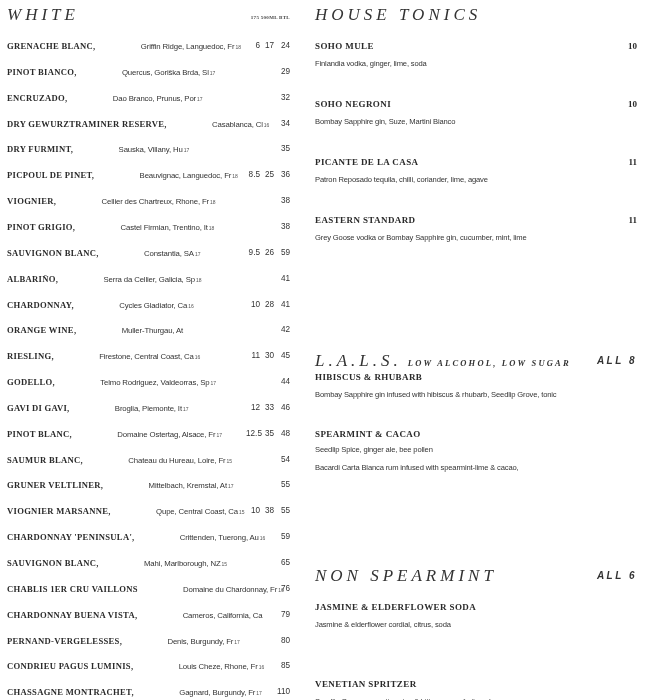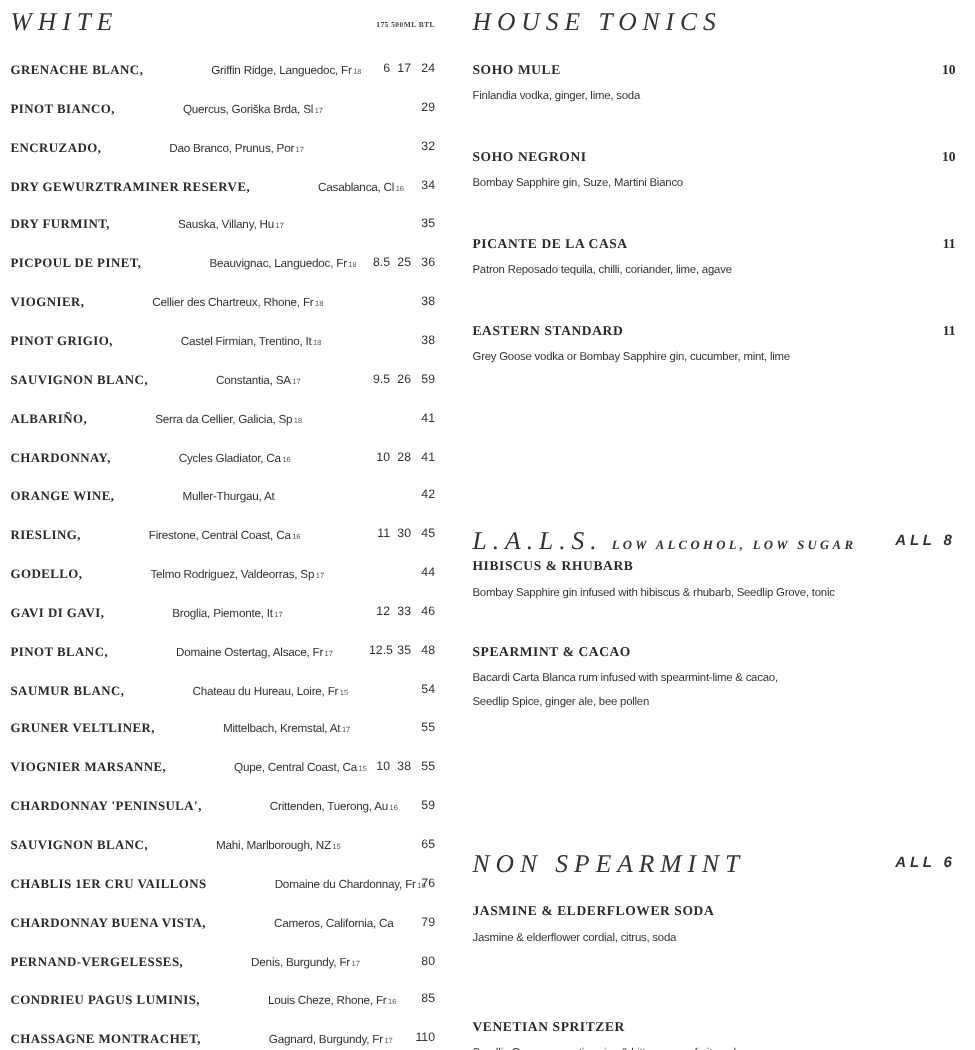--- a/index.html
+++ b/index.html
@@ -252,22 +252,22 @@
       <div class="section-title"><span>L.A.L.S.</span><span class="subtitle">LOW ALCOHOL, LOW SUGAR</span></div>
       <div class="all-price">ALL 8</div>
     </div>
   </div>
   <div class="drink" style="top:370px;">
     <div class="drink-name">HIBISCUS &amp; RHUBARB</div>
     <div class="drink-desc">Bombay Sapphire gin infused with hibiscus &amp; rhubarb, Seedlip Grove, tonic</div>
   </div>
   <div class="drink" style="top:427px;">
     <div class="drink-name">SPEARMINT &amp; CACAO</div>
+    <div class="drink-desc" style="margin-top:1px;">Seedlip Spice, ginger ale, bee pollen</div>
     <div class="drink-desc">Bacardi Carta Blanca rum infused with spearmint-lime &amp; cacao,</div>
-    <div class="drink-desc" style="margin-top:1px;">Seedlip Spice, ginger ale, bee pollen</div>
   </div>
 
   <div class="section" style="top:566px;">
     <div class="section-head">
       <div class="section-title">NON SPEARMINT</div>
       <div class="all-price">ALL 6</div>
     </div>
   </div>
   <div class="drink" style="top:600px;">
     <div class="drink-name">JASMINE &amp; ELDERFLOWER SODA</div>

